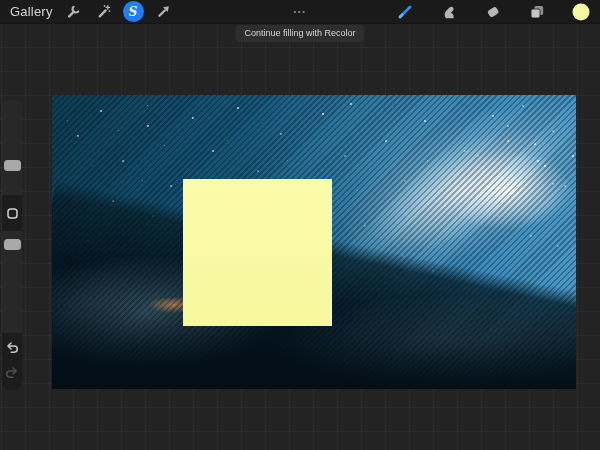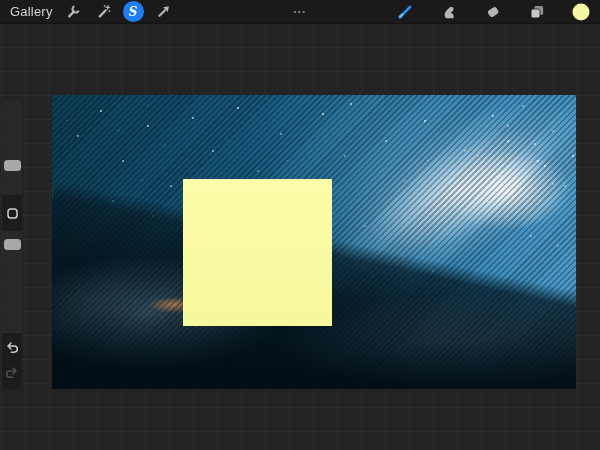--- a/index.html
+++ b/index.html
@@ -144,20 +144,23 @@
         </svg>
       </span>
       <span class="tbtn">
         <svg width="18" height="18" viewBox="0 0 18 18">
           <circle cx="9" cy="9" r="8.5" fill="#f5f7a2"></circle>
         </svg>
       </span>
     </div>
   </div>
 
+  <div class="tooltip">
+    <span>Continue filling with Recolor</span>
+  </div>
 
   <div class="sidebar">
     <div class="seg track1"></div>
     <div class="seg mid">
       <svg width="13" height="13" viewBox="0 0 13 13">
         <rect x="2" y="2" width="9" height="9" rx="2.8" fill="none" stroke="#cfcfcf" stroke-width="1.5"></rect>
       </svg>
     </div>
     <div class="seg track2"></div>
     <div class="seg sb-bottom"></div>

